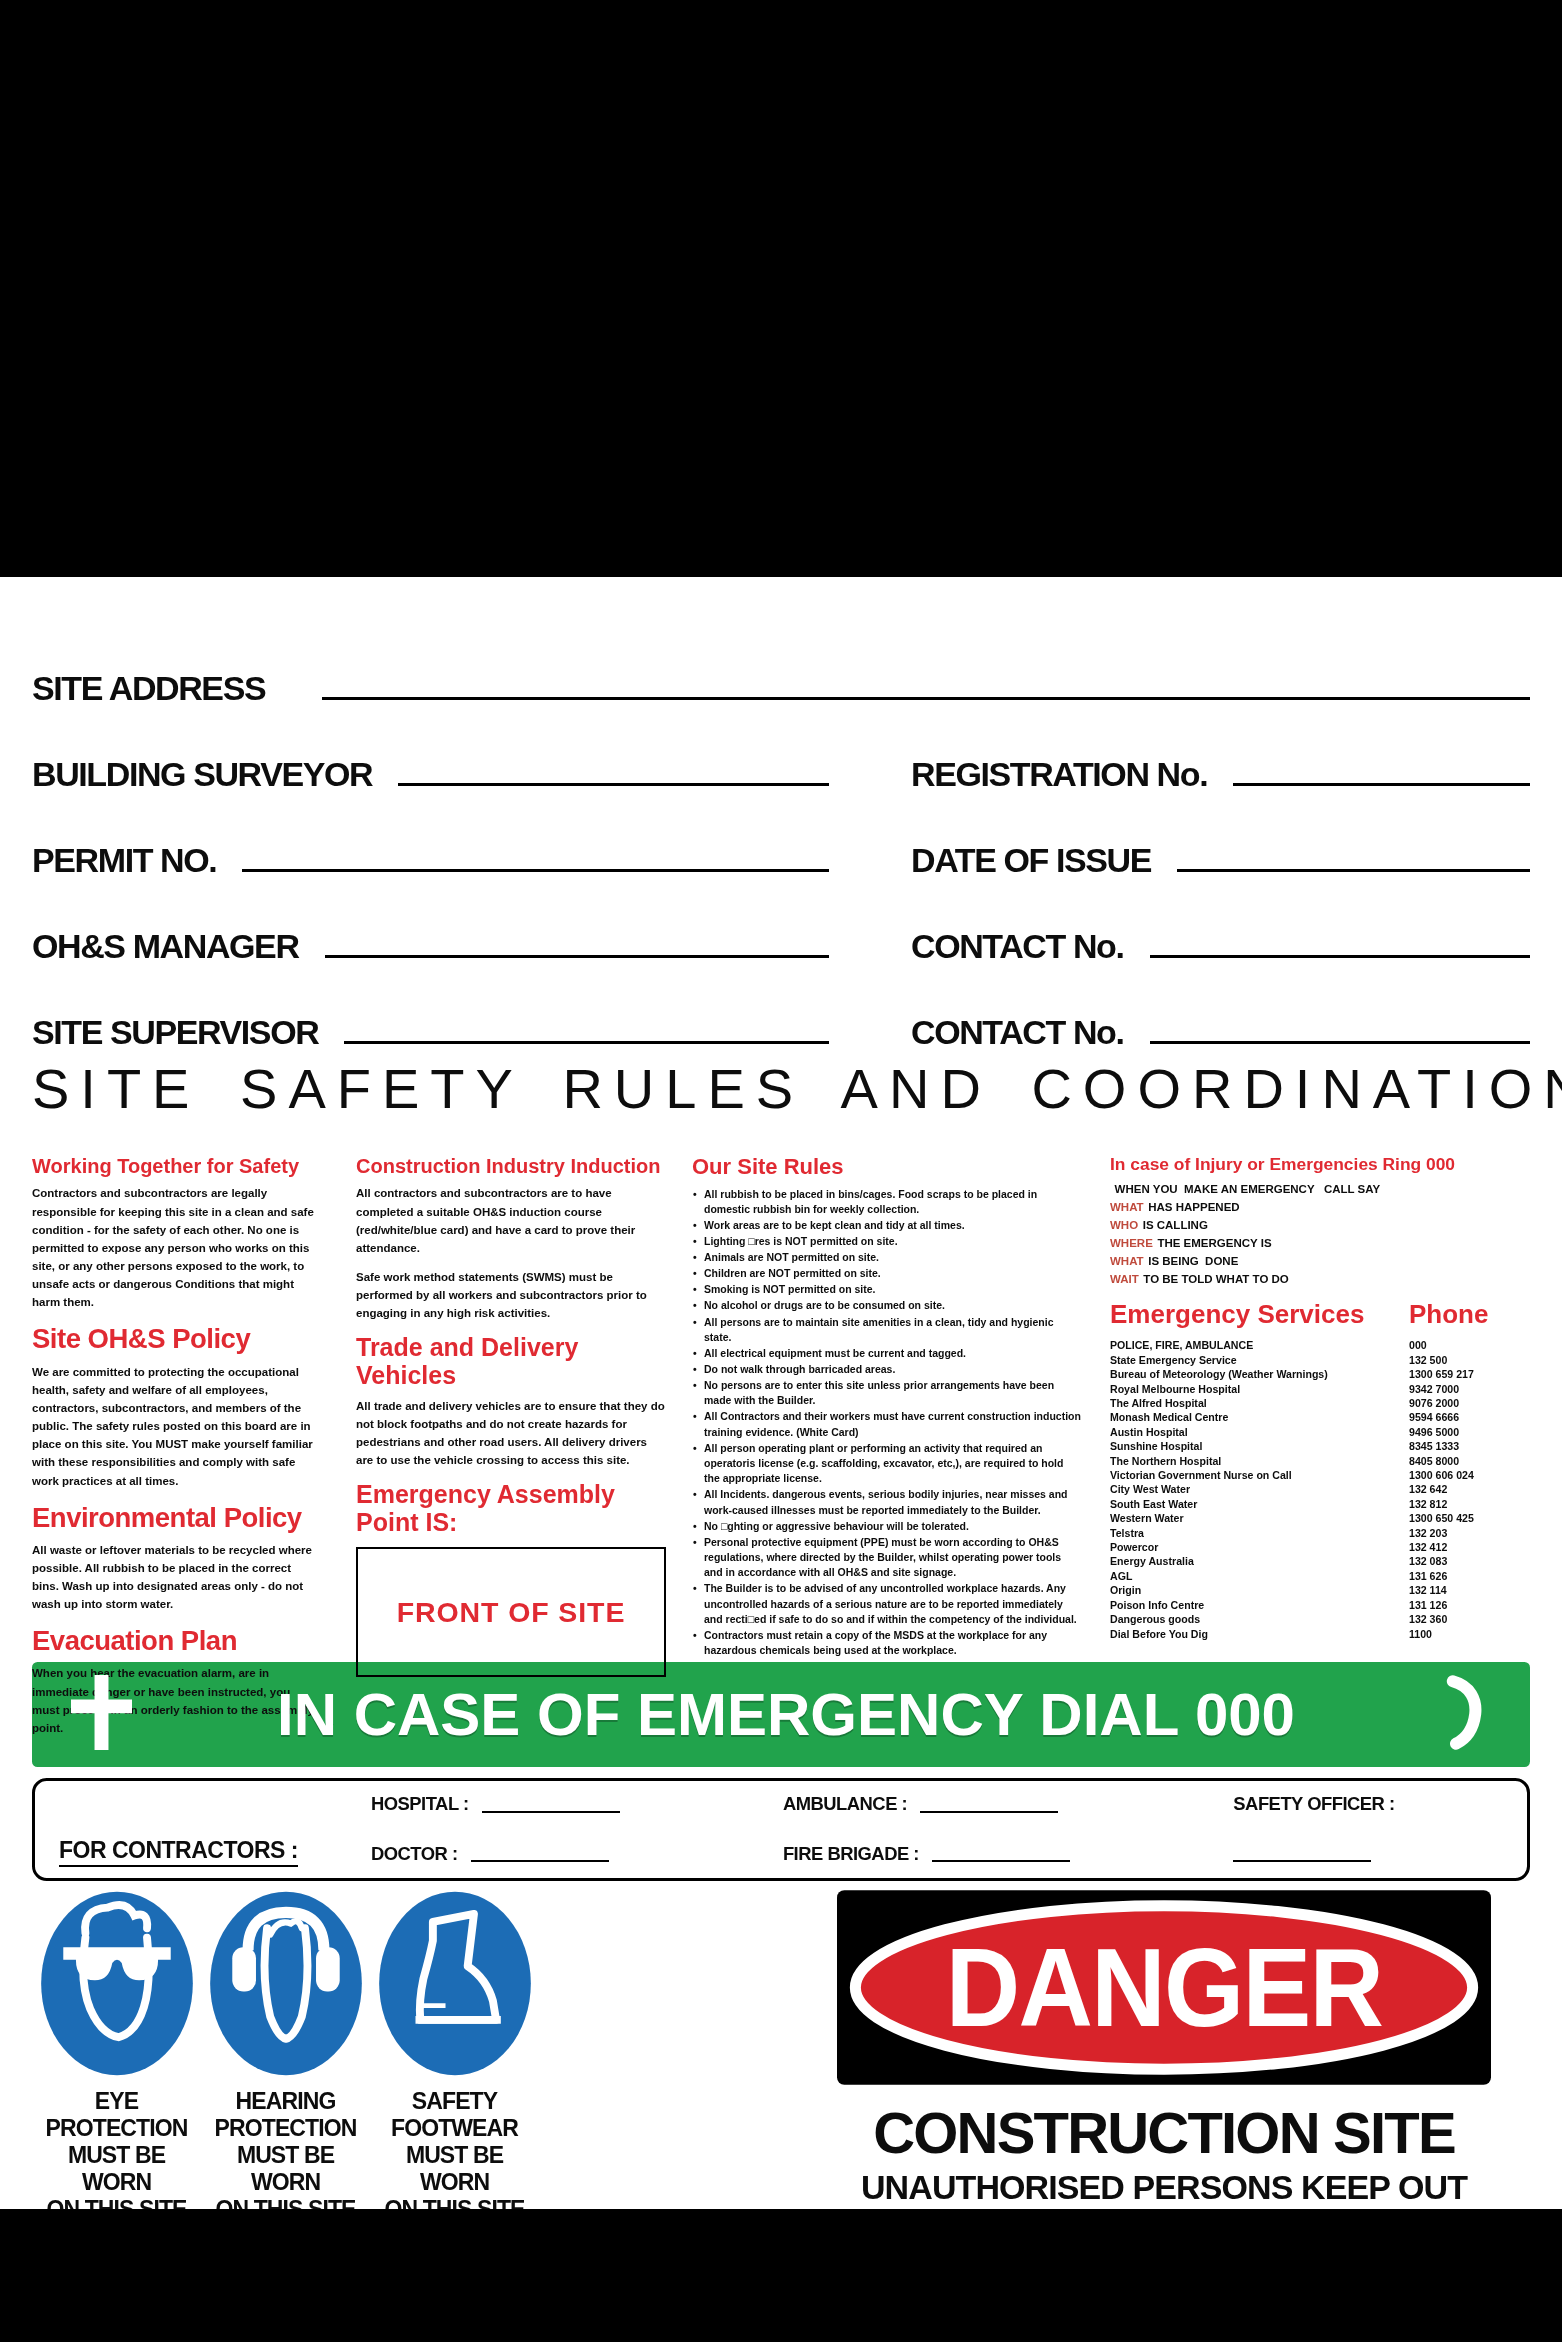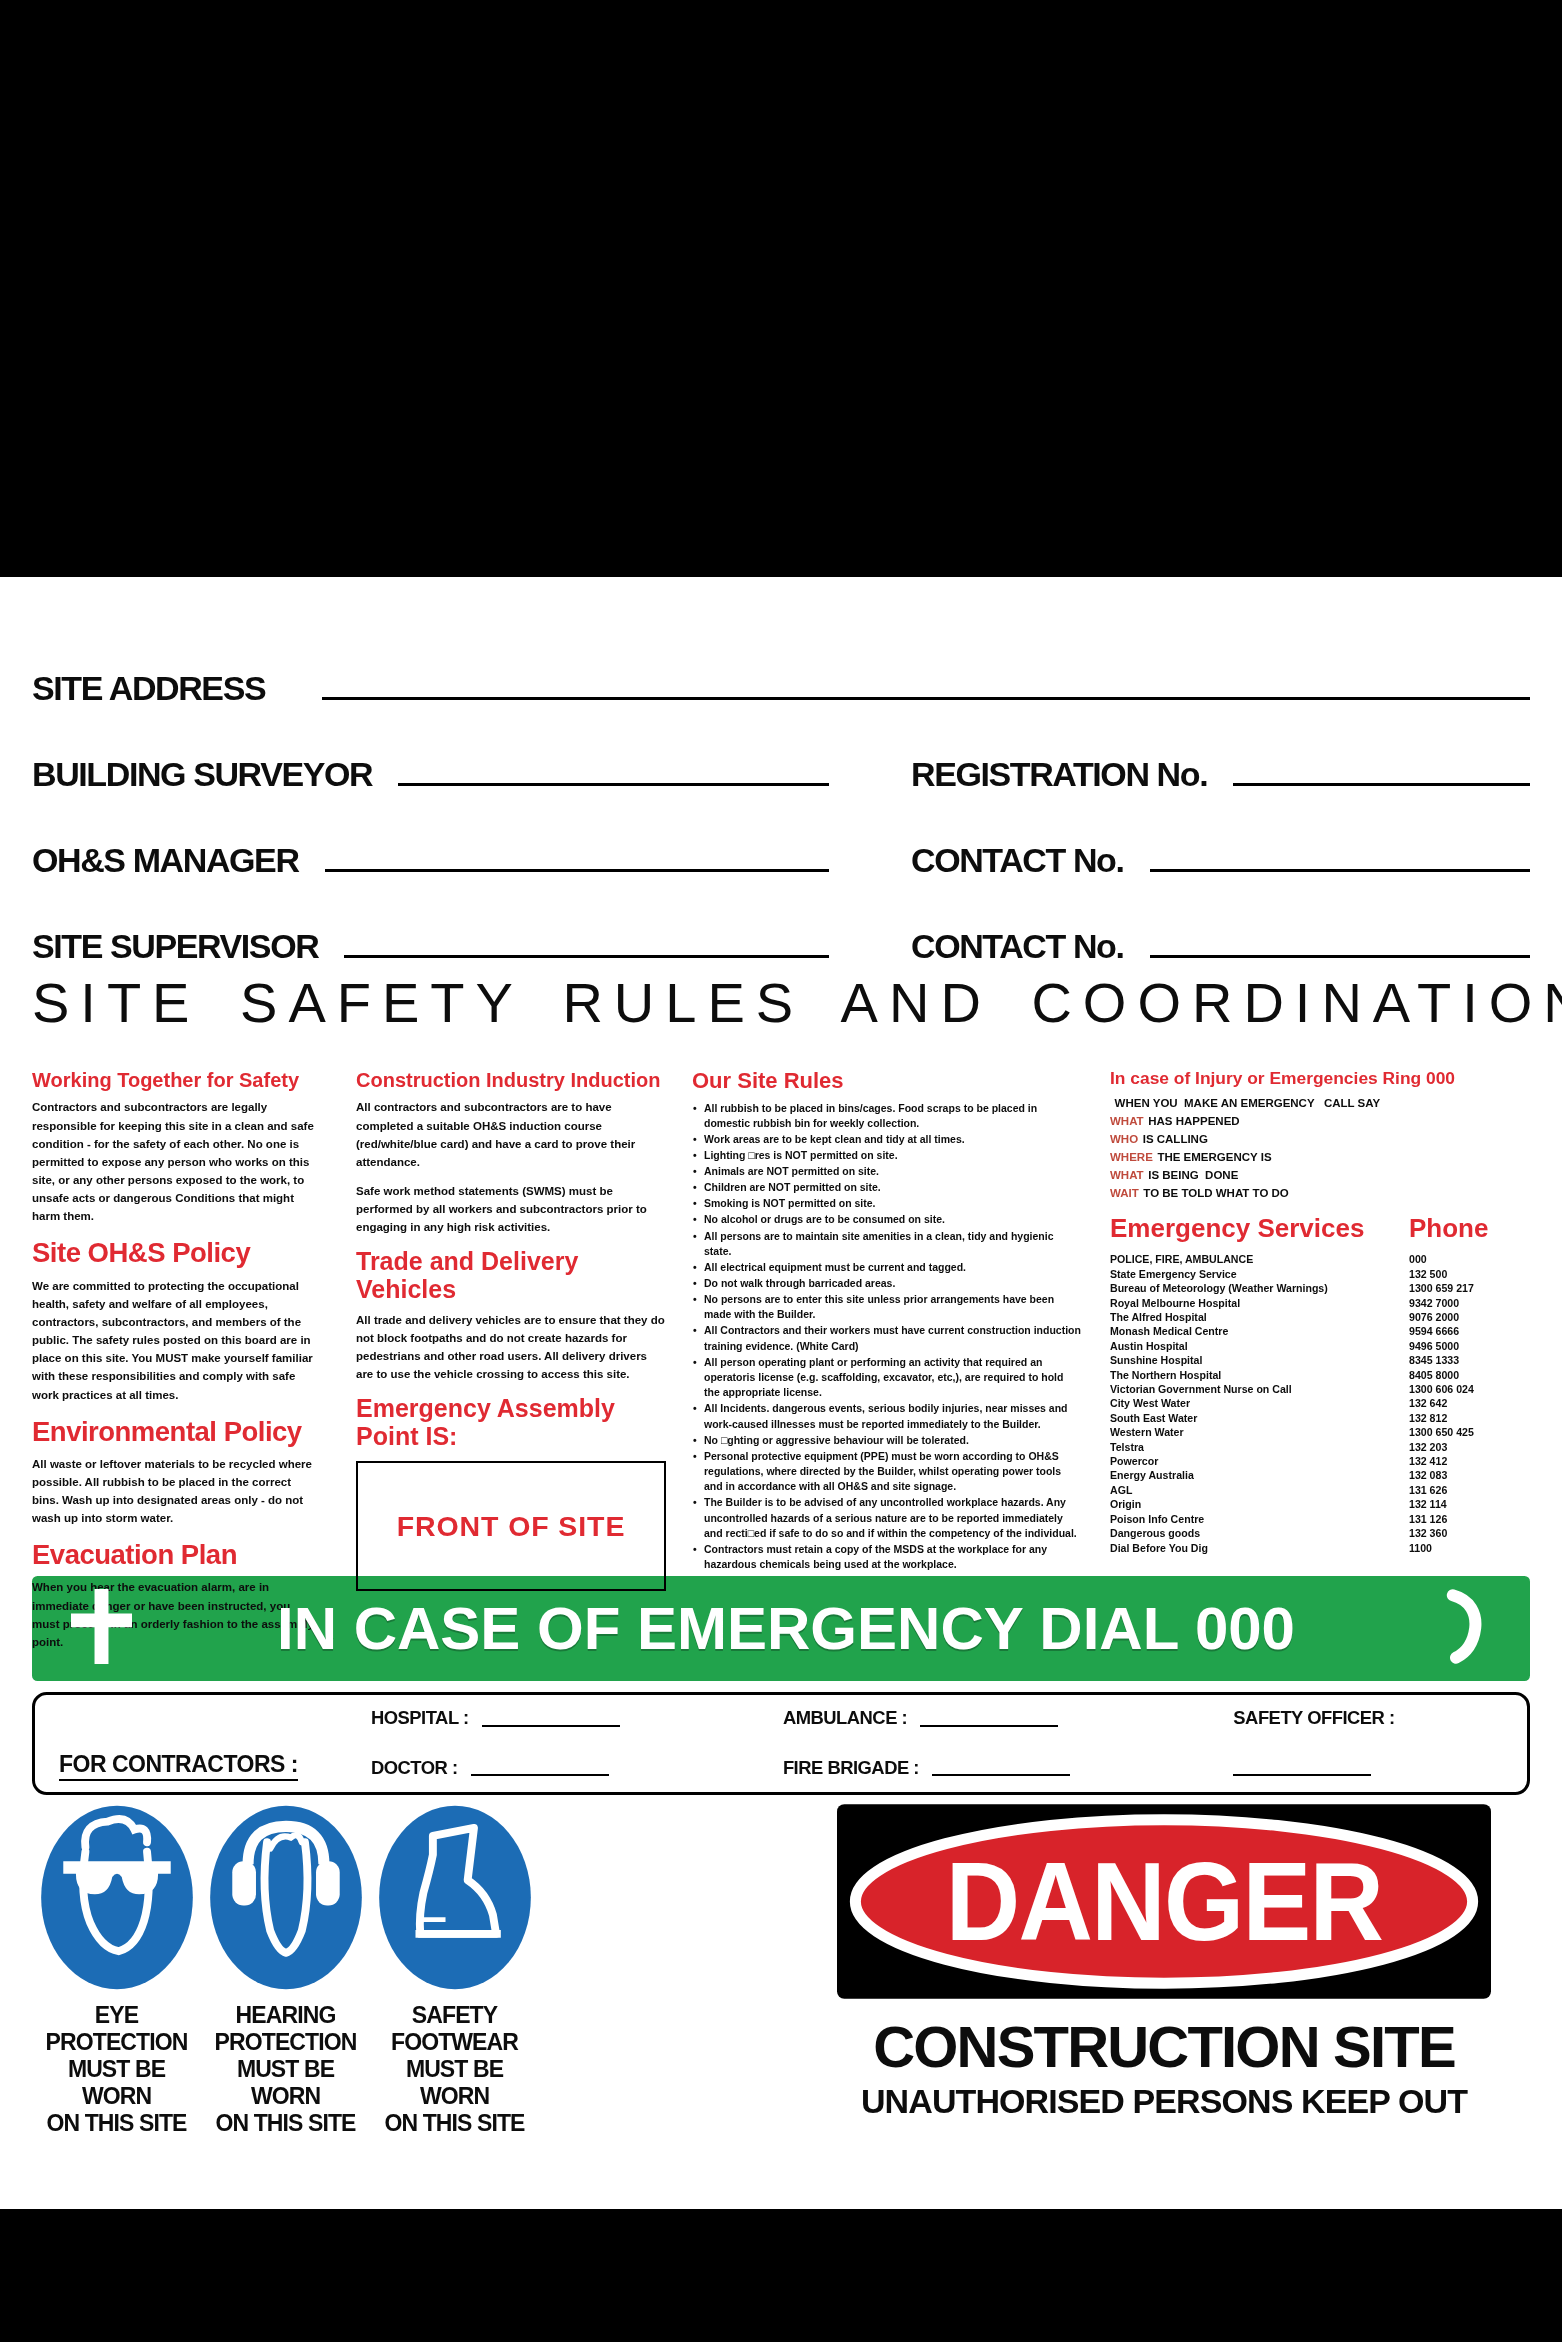--- a/index.html
+++ b/index.html
@@ -100,20 +100,30 @@
       <span class="flabel">SITE ADDRESS</span>
       <span class="fline"></span>
     </div>
     <div class="form-row">
       <div class="fpair left">
           <span class="flabel">BUILDING SURVEYOR</span>
           <span class="fline"></span>
         </div>
       <div class="fpair right">
           <span class="flabel">REGISTRATION No.</span>
+          <span class="fline"></span>
+        </div>
+    </div>
+    <div class="form-row">
+      <div class="fpair left">
+          <span class="flabel">PERMIT NO.</span>
+          <span class="fline"></span>
+        </div>
+      <div class="fpair right">
+          <span class="flabel">DATE OF ISSUE</span>
           <span class="fline"></span>
         </div>
     </div>
     <div class="form-row">
       <div class="fpair left">
           <span class="flabel">OH&amp;S MANAGER</span>
           <span class="fline"></span>
         </div>
       <div class="fpair right">
           <span class="flabel">CONTACT No.</span>

